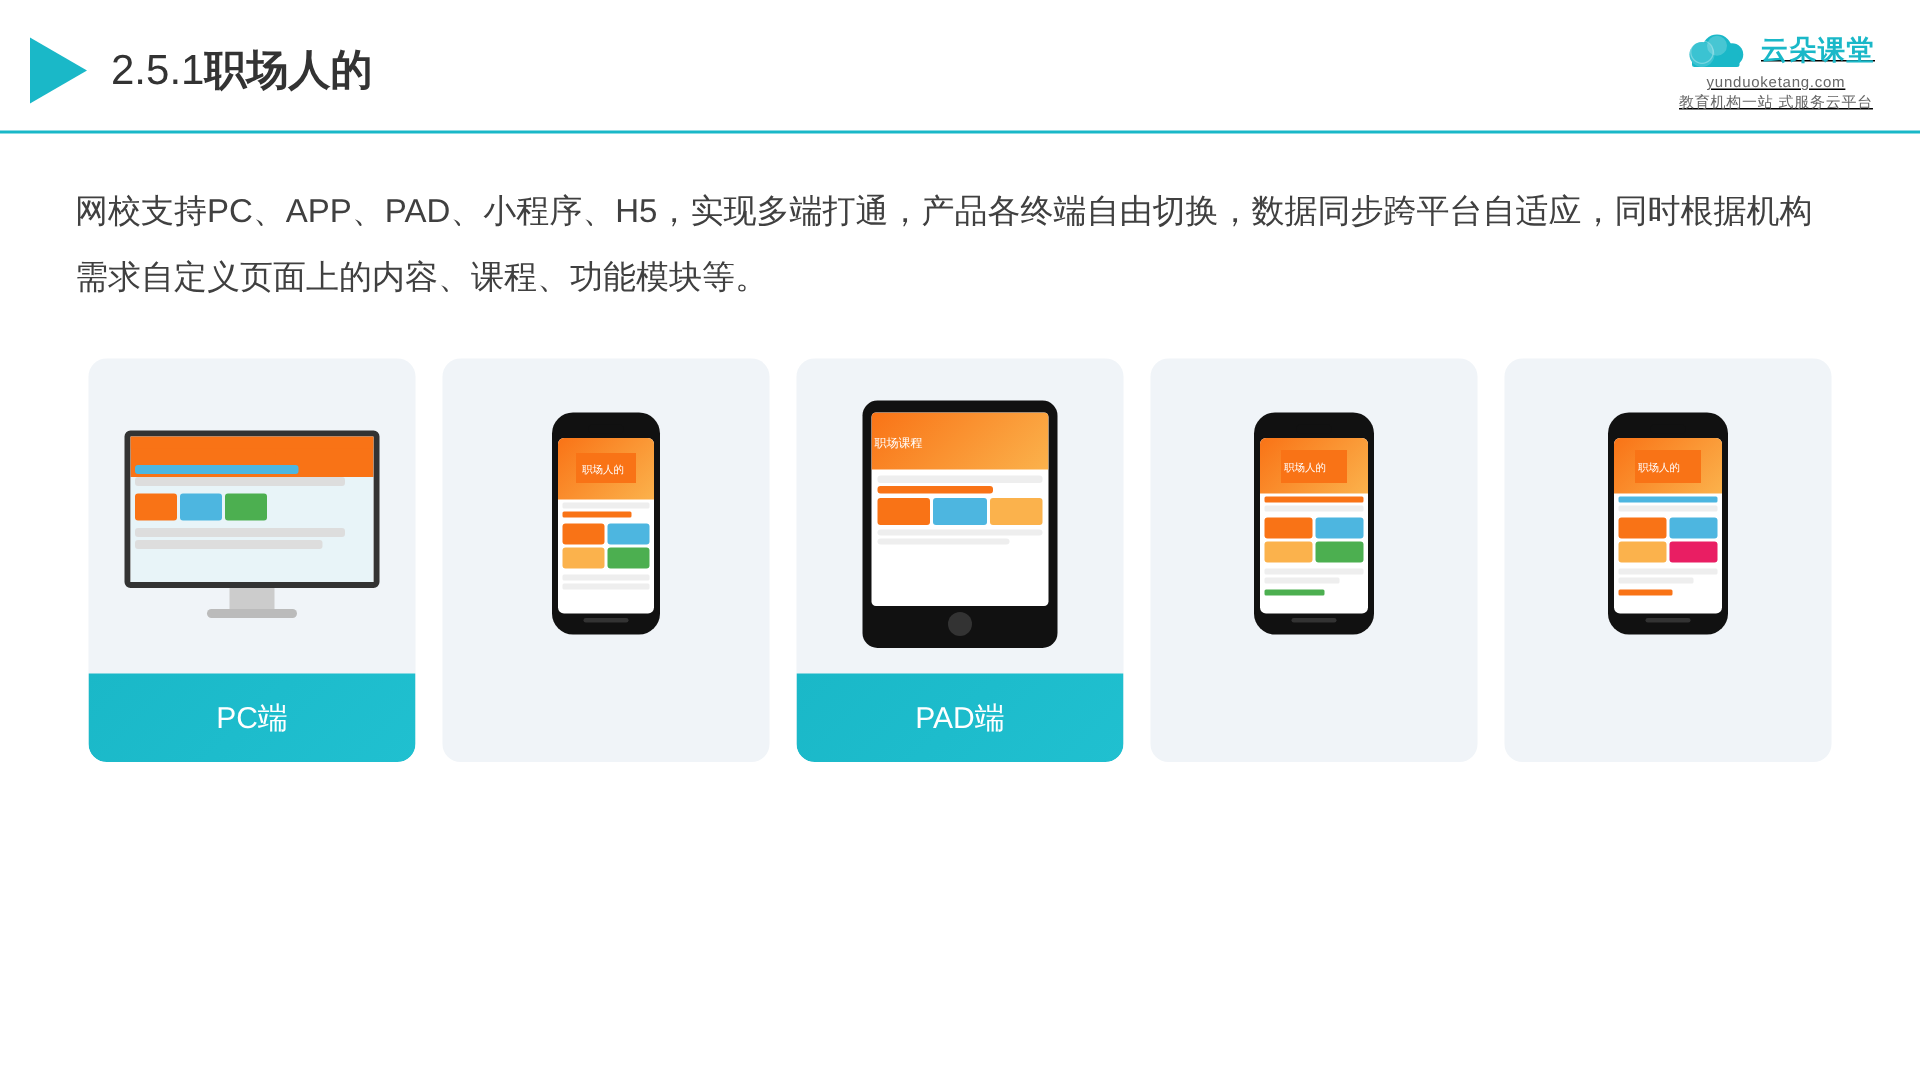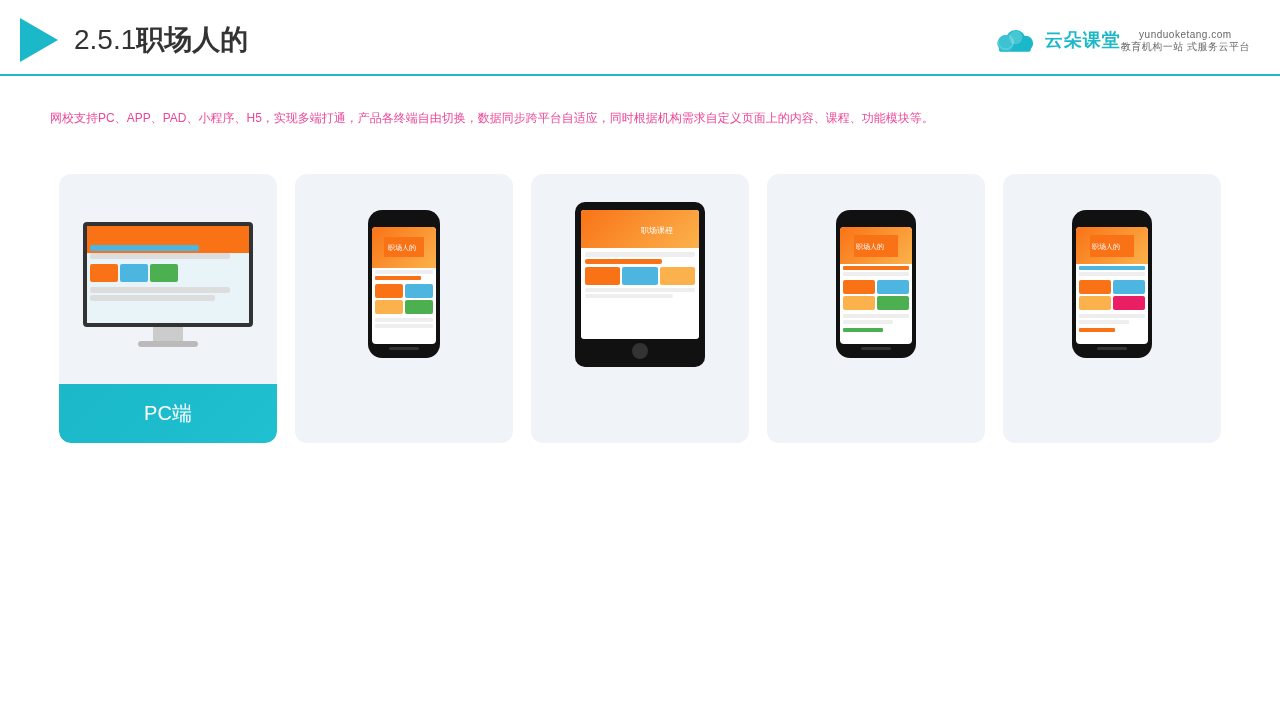--- a/index.html
+++ b/index.html
@@ -39,22 +39,23 @@
       color: #333;
     }
     .header-title span {
       color: #333;
       font-weight: 400;
     }
 
     
     .logo-area {
       display: flex;
-      flex-direction: row;
-      align-items: center;
+      flex-direction: column;
+      align-items: center;
+      text-decoration: underline;
     }
     .logo-cloud {
       display: flex;
       align-items: center;
       gap: 6px;
     }
     .cloud-icon-svg {
       width: 50px;
       height: 30px;
     }
@@ -71,24 +72,24 @@
       text-align: center;
       letter-spacing: 0.5px;
     }
 
     
     .main {
       padding: 30px 50px 20px 50px;
     }
 
     .description {
-      font-size: 12px;
-      color: #ec4899;
+      font-size: 22px;
+      color: #404040;
       line-height: 2;
-      margin-bottom: 44px;
+      margin-bottom: 32px;
     }
 
     
     .cards-container {
       display: flex;
       gap: 18px;
       justify-content: center;
       margin-top: 10px;
     }
 
@@ -384,40 +385,41 @@
           </div>
           <div class="phone-home-bar"></div>
         </div>
       </div>
     </div>
 
     <div class="card">
       <div class="card-image-area">
         <div class="tablet-mockup">
           <div class="tablet-screen">
-            <div style="height:30%;background:linear-gradient(135deg,#f97316,#fbb24c);display:flex;align-items:center;justify-content:flex-end;">
+            <div style="height:30%;background:linear-gradient(135deg,#f97316,#fbb24c);display:flex;align-items:center;justify-content:flex-start;">
               <svg width="60" height="24" viewBox="0 0 60 24">
                 <text x="2" y="16" font-size="8" fill="white" font-family="sans-serif">职场课程</text>
               </svg>
             </div>
             <div style="padding:4px;">
               <div style="height:5px;background:#eee;border-radius:2px;margin-bottom:2px;"></div>
               <div style="height:5px;background:#f97316;border-radius:2px;width:70%;margin-bottom:3px;"></div>
               <div style="display:grid;grid-template-columns:1fr 1fr 1fr;gap:2px;">
                 <div style="height:18px;background:#f97316;border-radius:2px;"></div>
                 <div style="height:18px;background:#4db6e0;border-radius:2px;"></div>
                 <div style="height:18px;background:#fbb24c;border-radius:2px;"></div>
               </div>
               <div style="height:4px;background:#eee;border-radius:2px;margin-top:3px;"></div>
               <div style="height:4px;background:#eee;border-radius:2px;margin-top:2px;width:80%;"></div>
             </div>
           </div>
           <div class="tablet-home"></div>
         </div>
       </div>
+      <div class="card-label">PAD端</div>
     </div>
 
     <div class="card">
       <div class="card-image-area">
         <div class="phone-mockup wide">
           <div class="phone-notch"></div>
           <div class="phone-screen">
             <div class="phone-content-orange" style="height:32%;">
               <svg width="44" height="22" viewBox="0 0 44 22">
                 <rect width="44" height="22" fill="#f97316" rx="0"></rect>

